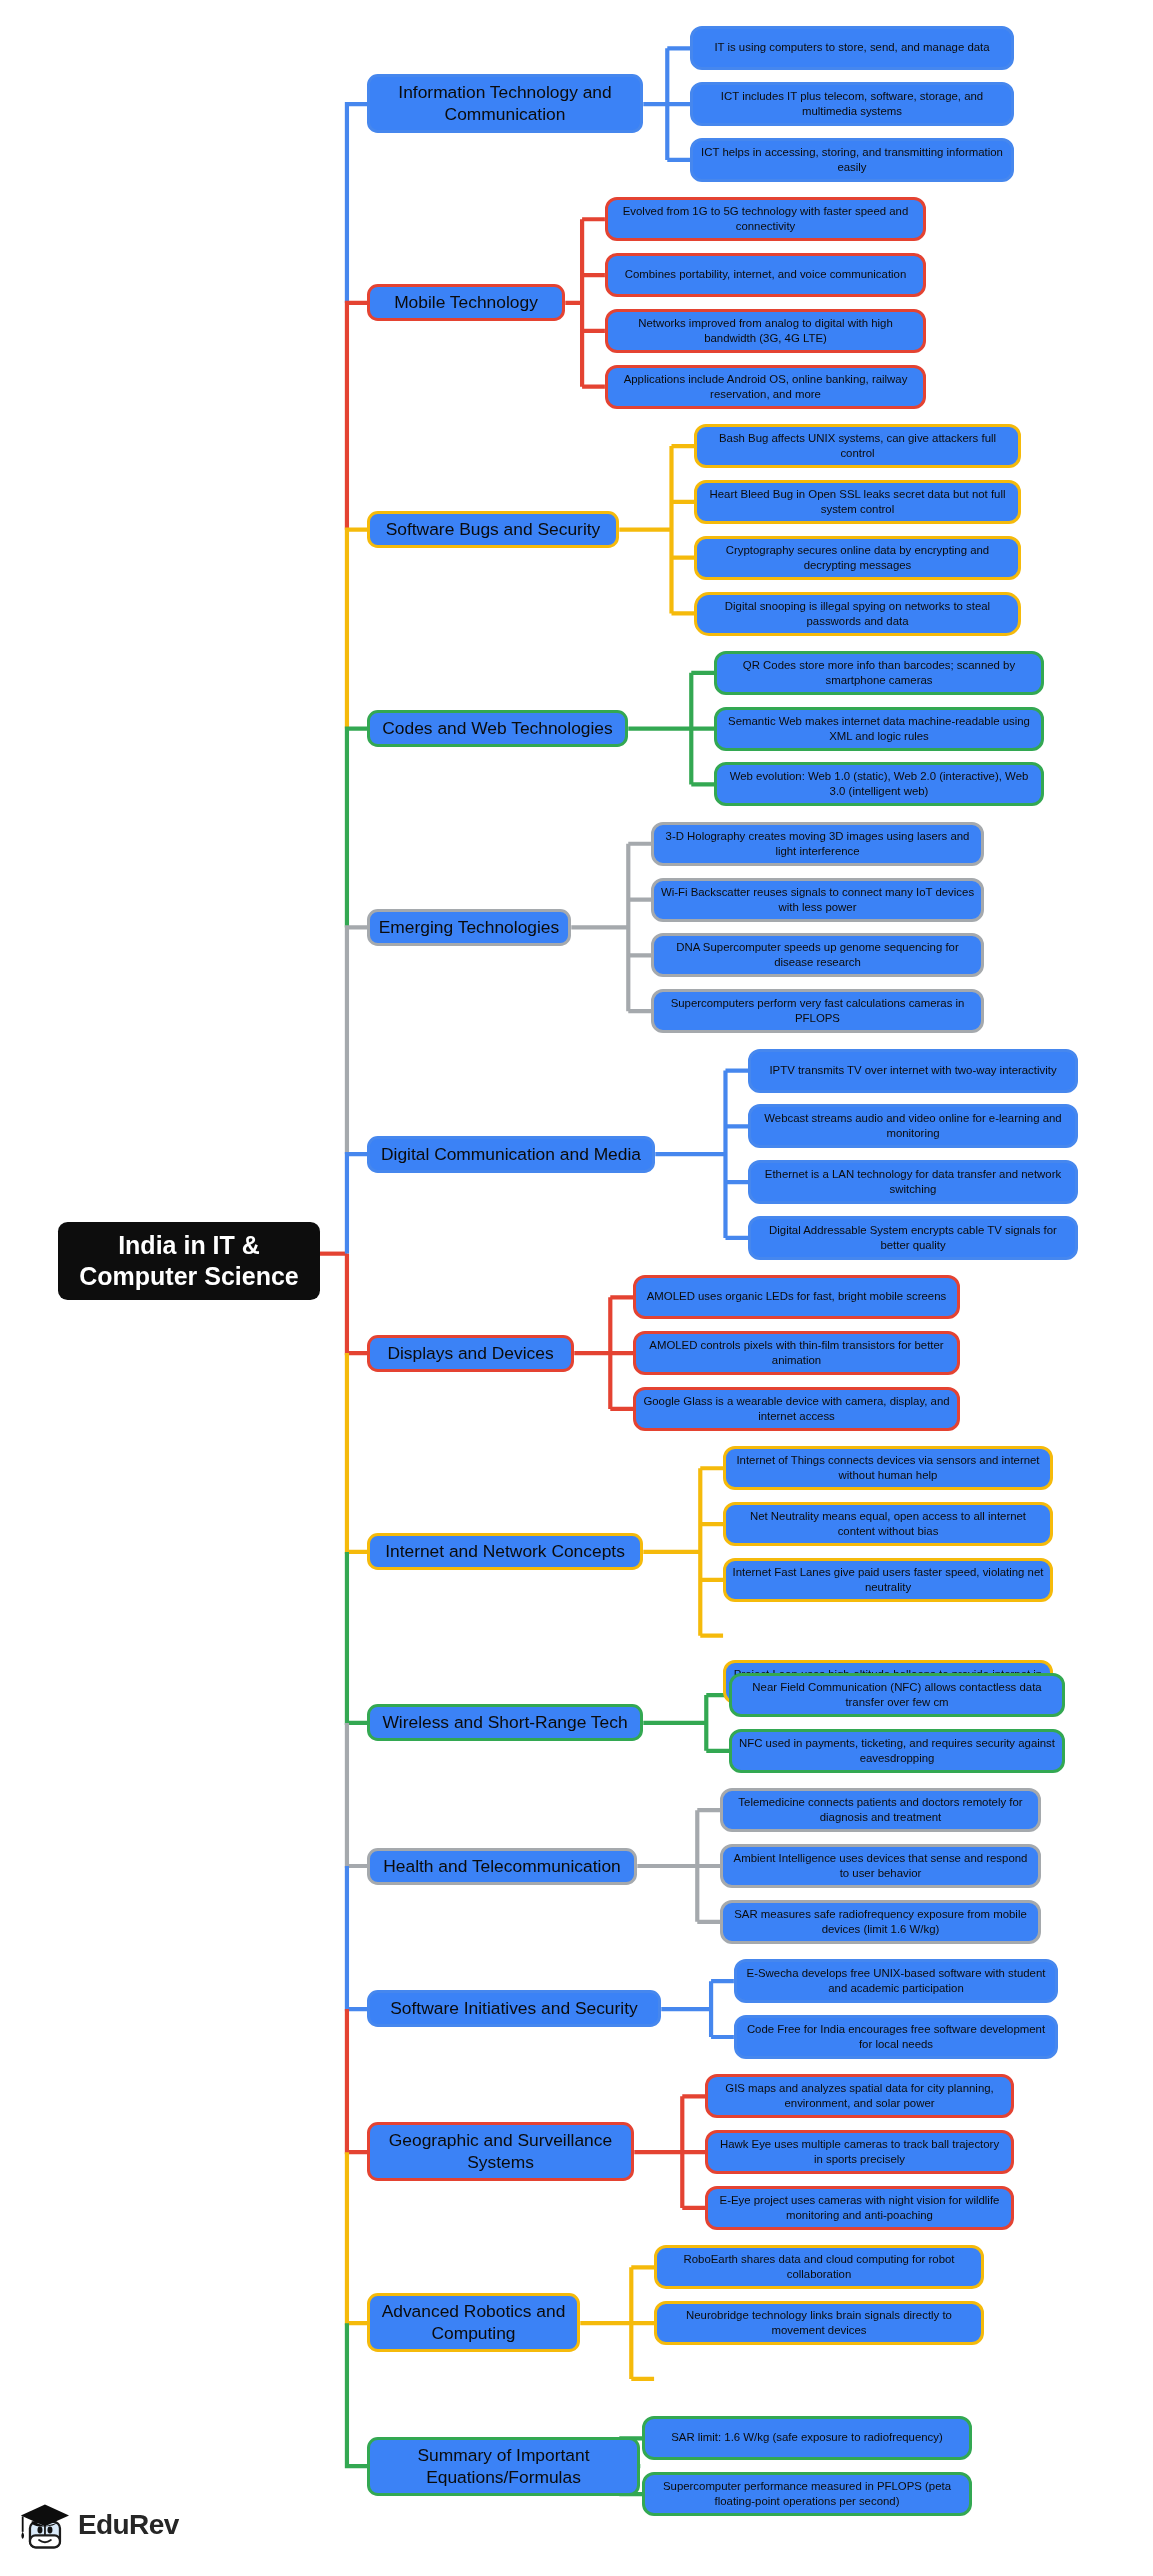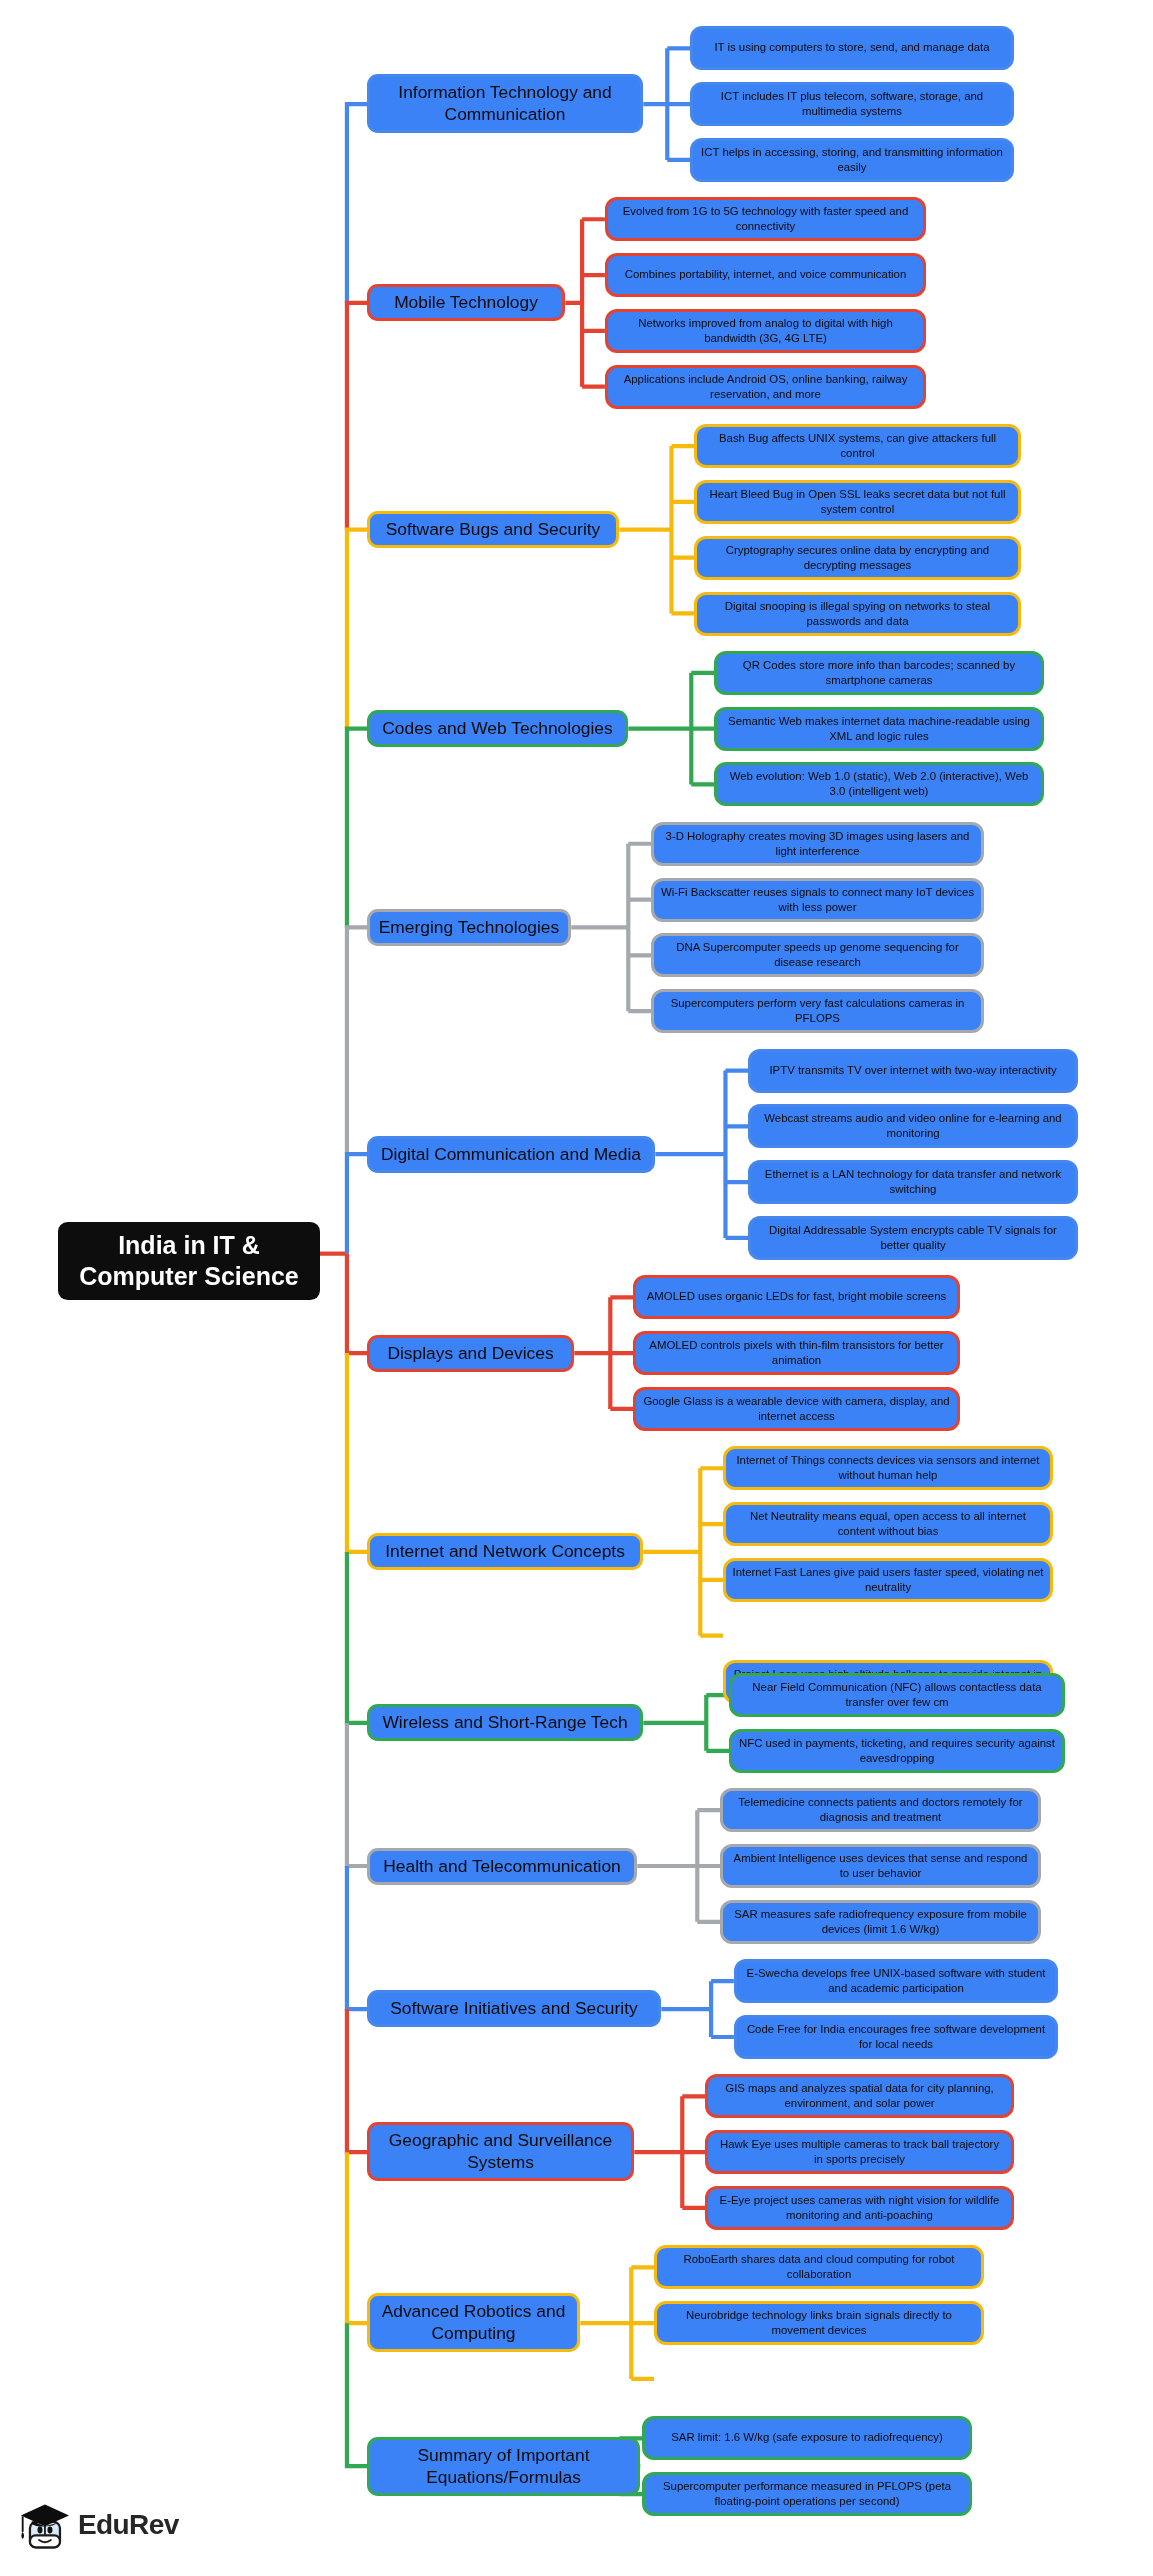--- a/index.html
+++ b/index.html
@@ -97,21 +97,21 @@
     <div class="node leaf-node" style="border-color: rgb(70, 135, 238); left: 690px; top: 138px; width: 324px;">ICT helps in accessing, storing, and transmitting information easily</div>
     <div class="node branch-node" style="border-color: rgb(70, 135, 238); width: 276px; top: 74px;">Information Technology and Communication</div>
     <div class="node leaf-node" style="border-color: rgb(228, 67, 50); left: 605px; top: 197px; width: 321px;">Evolved from 1G to 5G technology with faster speed and connectivity</div>
     <div class="node leaf-node" style="border-color: rgb(228, 67, 50); left: 605px; top: 253px; width: 321px;">Combines portability, internet, and voice communication</div>
     <div class="node leaf-node" style="border-color: rgb(228, 67, 50); left: 605px; top: 309px; width: 321px;">Networks improved from analog to digital with high bandwidth (3G, 4G LTE)</div>
     <div class="node leaf-node" style="border-color: rgb(228, 67, 50); left: 605px; top: 365px; width: 321px;">Applications include Android OS, online banking, railway reservation, and more</div>
     <div class="node branch-node" style="border-color: rgb(228, 67, 50); width: 198px; top: 284px;">Mobile Technology</div>
     <div class="node leaf-node" style="border-color: rgb(245, 186, 11); left: 694px; top: 424px; width: 327px;">Bash Bug affects UNIX systems, can give attackers full control</div>
     <div class="node leaf-node" style="border-color: rgb(245, 186, 11); left: 694px; top: 480px; width: 327px;">Heart Bleed Bug in Open SSL leaks secret data but not full system control</div>
     <div class="node leaf-node" style="border-color: rgb(245, 186, 11); left: 694px; top: 536px; width: 327px;">Cryptography secures online data by encrypting and decrypting messages</div>
-    <div class="node leaf-node" style="border-color: rgb(245, 186, 11); left: 694px; top: 592px; width: 327px;">Digital snooping is illegal spying on networks to steal passwords and data</div>
+    <div class="node leaf-node" style="border-color: rgb(245, 186, 11); left: 694px; top: 592px; width: 327px; border-radius: 15px;">Digital snooping is illegal spying on networks to steal passwords and data</div>
     <div class="node branch-node" style="border-color: rgb(245, 186, 11); width: 252px; top: 511px;">Software Bugs and Security</div>
     <div class="node leaf-node" style="border-color: rgb(51, 168, 82); left: 714px; top: 651px; width: 330px;">QR Codes store more info than barcodes; scanned by smartphone cameras</div>
     <div class="node leaf-node" style="border-color: rgb(51, 168, 82); left: 714px; top: 707px; width: 330px;">Semantic Web makes internet data machine-readable using XML and logic rules</div>
     <div class="node leaf-node" style="border-color: rgb(51, 168, 82); left: 714px; top: 762px; width: 330px;">Web evolution: Web 1.0 (static), Web 2.0 (interactive), Web 3.0 (intelligent web)</div>
     <div class="node branch-node" style="border-color: rgb(51, 168, 82); width: 261px; top: 710px;">Codes and Web Technologies</div>
     <div class="node leaf-node" style="border-color: rgb(165, 169, 173); left: 651px; top: 822px; width: 333px;">3-D Holography creates moving 3D images using lasers and light interference</div>
     <div class="node leaf-node" style="border-color: rgb(165, 169, 173); left: 651px; top: 878px; width: 333px;">Wi-Fi Backscatter reuses signals to connect many IoT devices with less power</div>
     <div class="node leaf-node" style="border-color: rgb(165, 169, 173); left: 651px; top: 933px; width: 333px;">DNA Supercomputer speeds up genome sequencing for disease research</div>
     <div class="node leaf-node" style="border-color: rgb(165, 169, 173); left: 651px; top: 989px; width: 333px;">Supercomputers perform very fast calculations cameras in PFLOPS</div>
     <div class="node branch-node" style="border-color: rgb(165, 169, 173); width: 204px; top: 909px;">Emerging Technologies</div>

